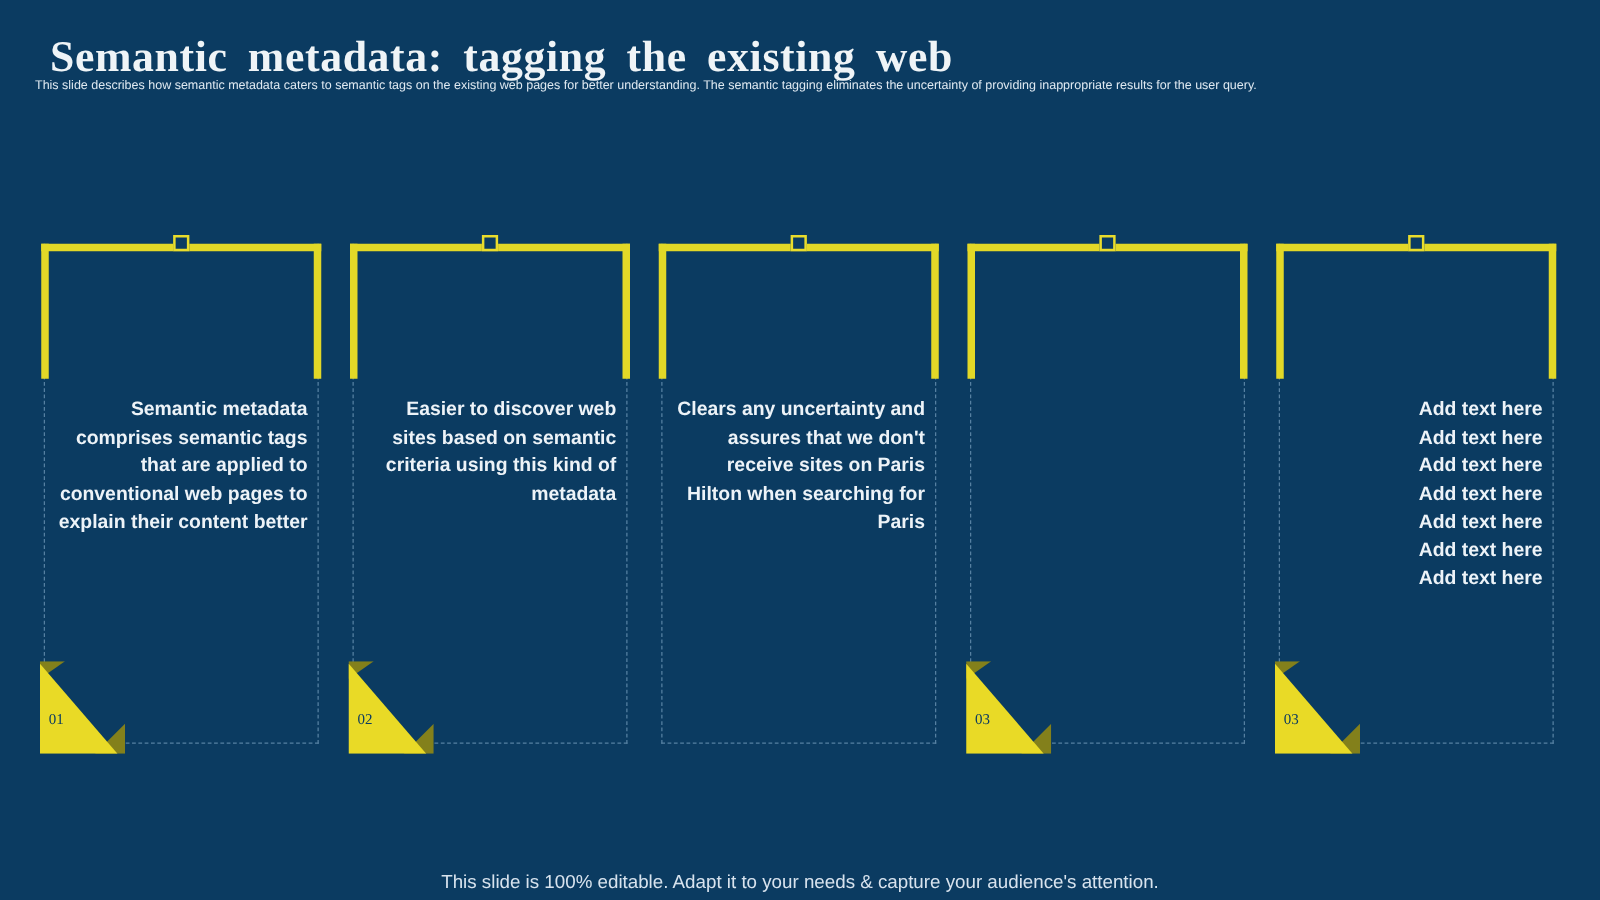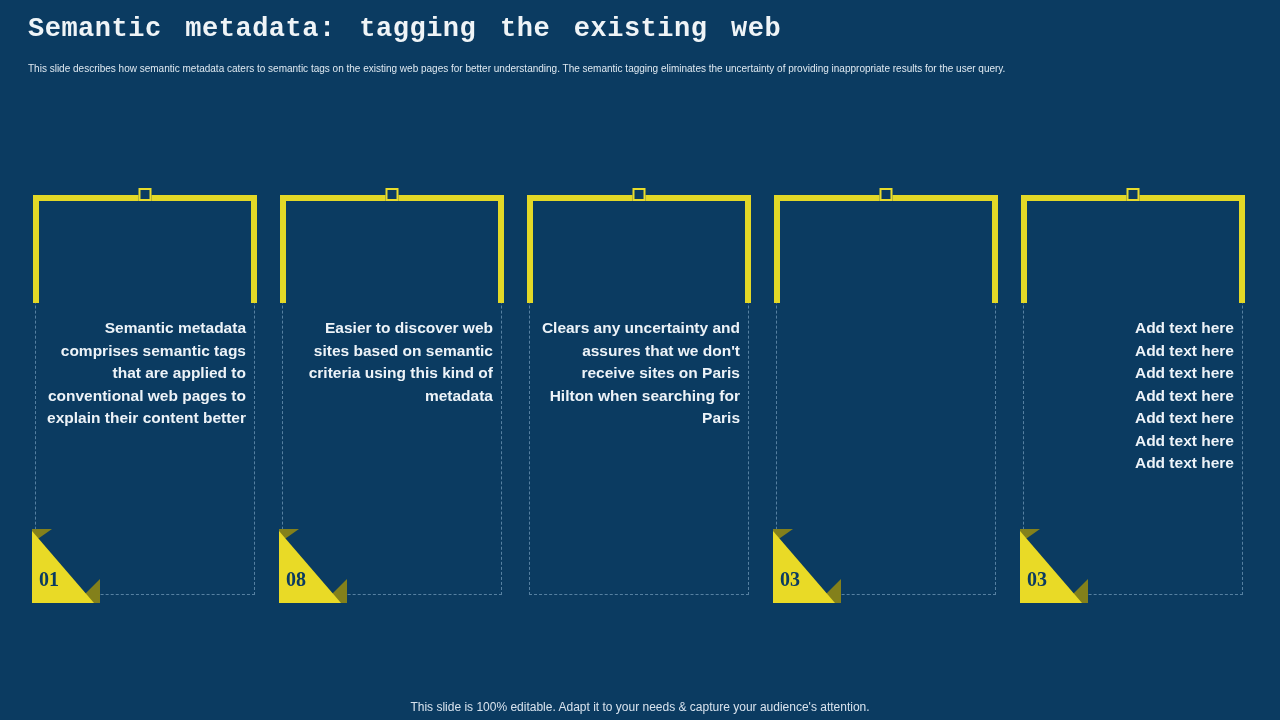--- a/index.html
+++ b/index.html
@@ -6,24 +6,24 @@
   body {
     width: 1280px; height: 720px;
     background: #0B3B61;
     font-family: "Liberation Sans", sans-serif;
     position: relative;
     overflow: hidden;
   }
   .title {
     position: absolute;
     left: 28px; top: 14px;
-    margin: 0;
-    font-family: Liberation Mono, monospace;
+    margin: 12px;
+    font-family: Liberation Serif, serif;
     font-weight: bold;
-    font-size: 27px;
+    font-size: 35px;
     letter-spacing: 0.5px;
     word-spacing: 7px;
     color: #EFF4F7;
     white-space: nowrap;
   }
   .subtitle {
     position: absolute;
     left: 28px; top: 63px;
     margin: 0;
     font-size: 10px;
@@ -75,31 +75,31 @@
     left: -10px; bottom: -9px;
     width: 74px; height: 74px;
   }
   .tri svg { display: block; width: 74px; height: 74px; }
   .fold { fill: #83801B; }
   .tri-main { fill: #E9DA26; }
   .tri-num {
     position: absolute;
     left: 13px; top: 39px;
     font-family: "Liberation Serif", serif;
-    font-weight: bold;
-    font-size: 20px;
+    font-weight: normal;
+    font-size: 12px;
     color: #0B3B61;
   }
   .footer {
     position: absolute;
     bottom: 6px; left: 0;
     width: 100%;
     margin: 0;
     text-align: center;
-    font-size: 12px;
+    font-size: 15px;
     color: #D8E3EE;
   }
 </style>
 </head>
 <body>
 
 <div>
 
   <h1 class="title">Semantic metadata: tagging the existing web</h1>
   <p class="subtitle">This slide describes how semantic metadata caters to semantic tags on the existing web pages for better understanding. The semantic tagging eliminates the uncertainty of providing inappropriate results for the user query.</p>
@@ -123,21 +123,21 @@
     <div class="card">
       <div class="bracket"></div>
       <div class="handle"></div>
       <div class="card-text">Easier to discover web sites based on semantic criteria using this kind of metadata</div>
       <div class="tri">
         <svg viewBox="0 0 74 74">
           <polygon class="fold" points="6,0 26,0 6,14"></polygon>
           <polygon class="fold" points="50,74 74,74 74,50"></polygon>
           <polygon class="tri-main" points="6,2 6,74 68,74"></polygon>
         </svg>
-        <span class="tri-num">08</span>
+        <span class="tri-num">02</span>
       </div>
     </div>
 
     <div class="card">
       <div class="bracket"></div>
       <div class="handle"></div>
       <div class="card-text">Clears any uncertainty and assures that we don't receive sites on Paris Hilton when searching for Paris</div>
     </div>
 
     <div class="card">

